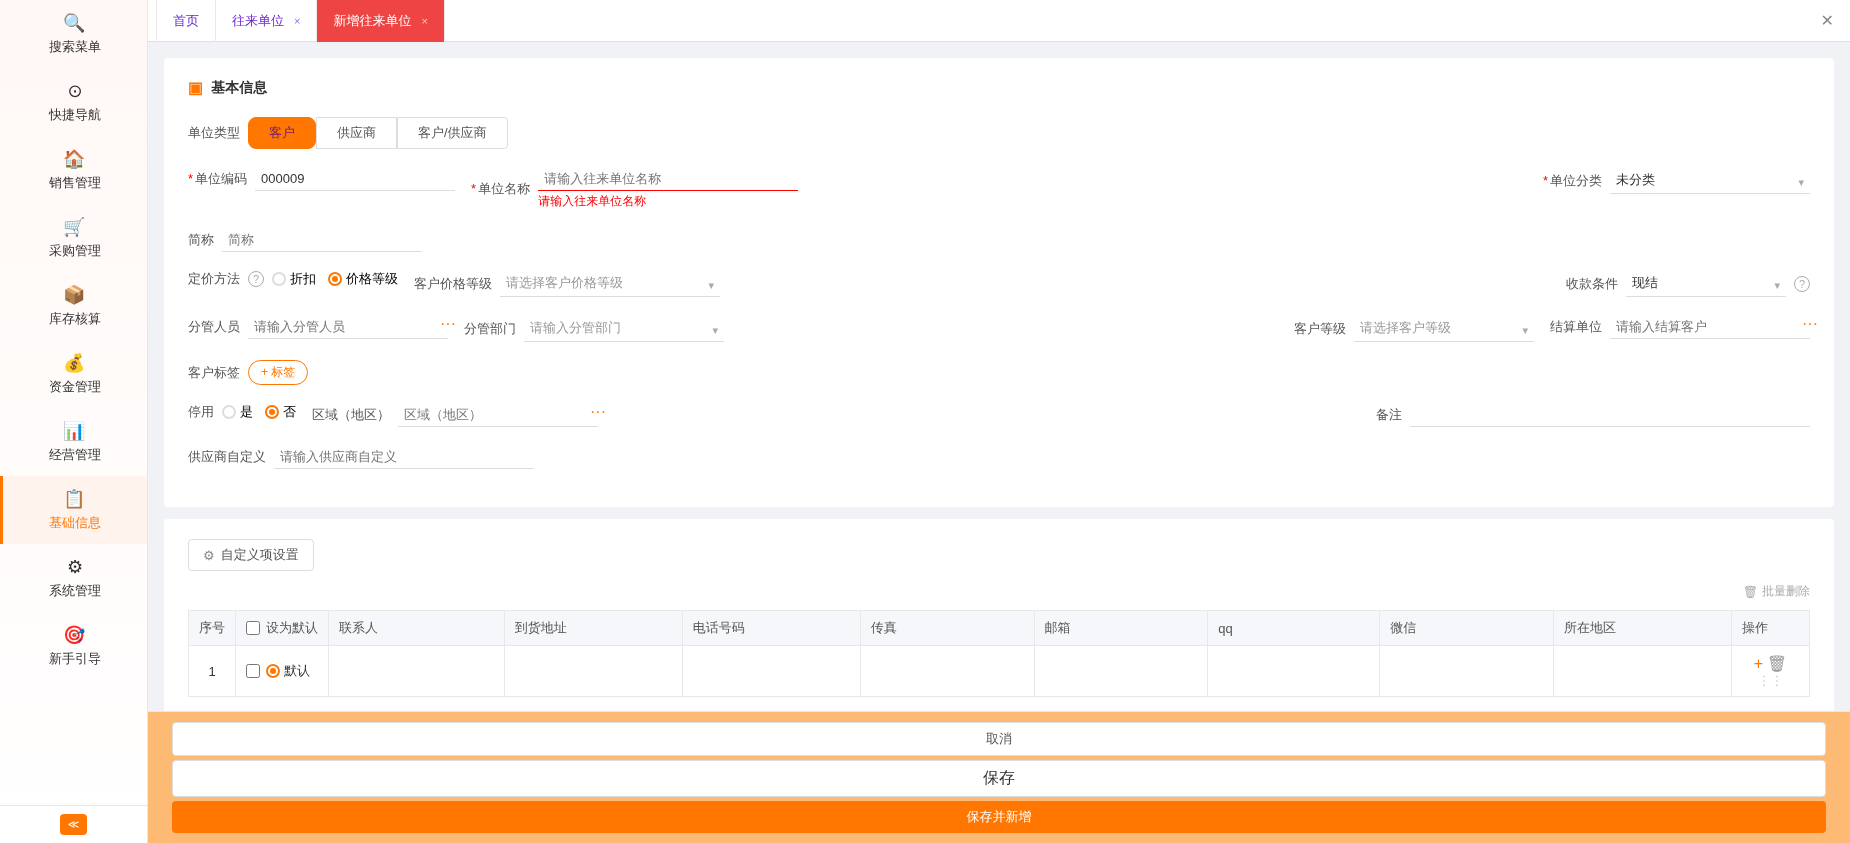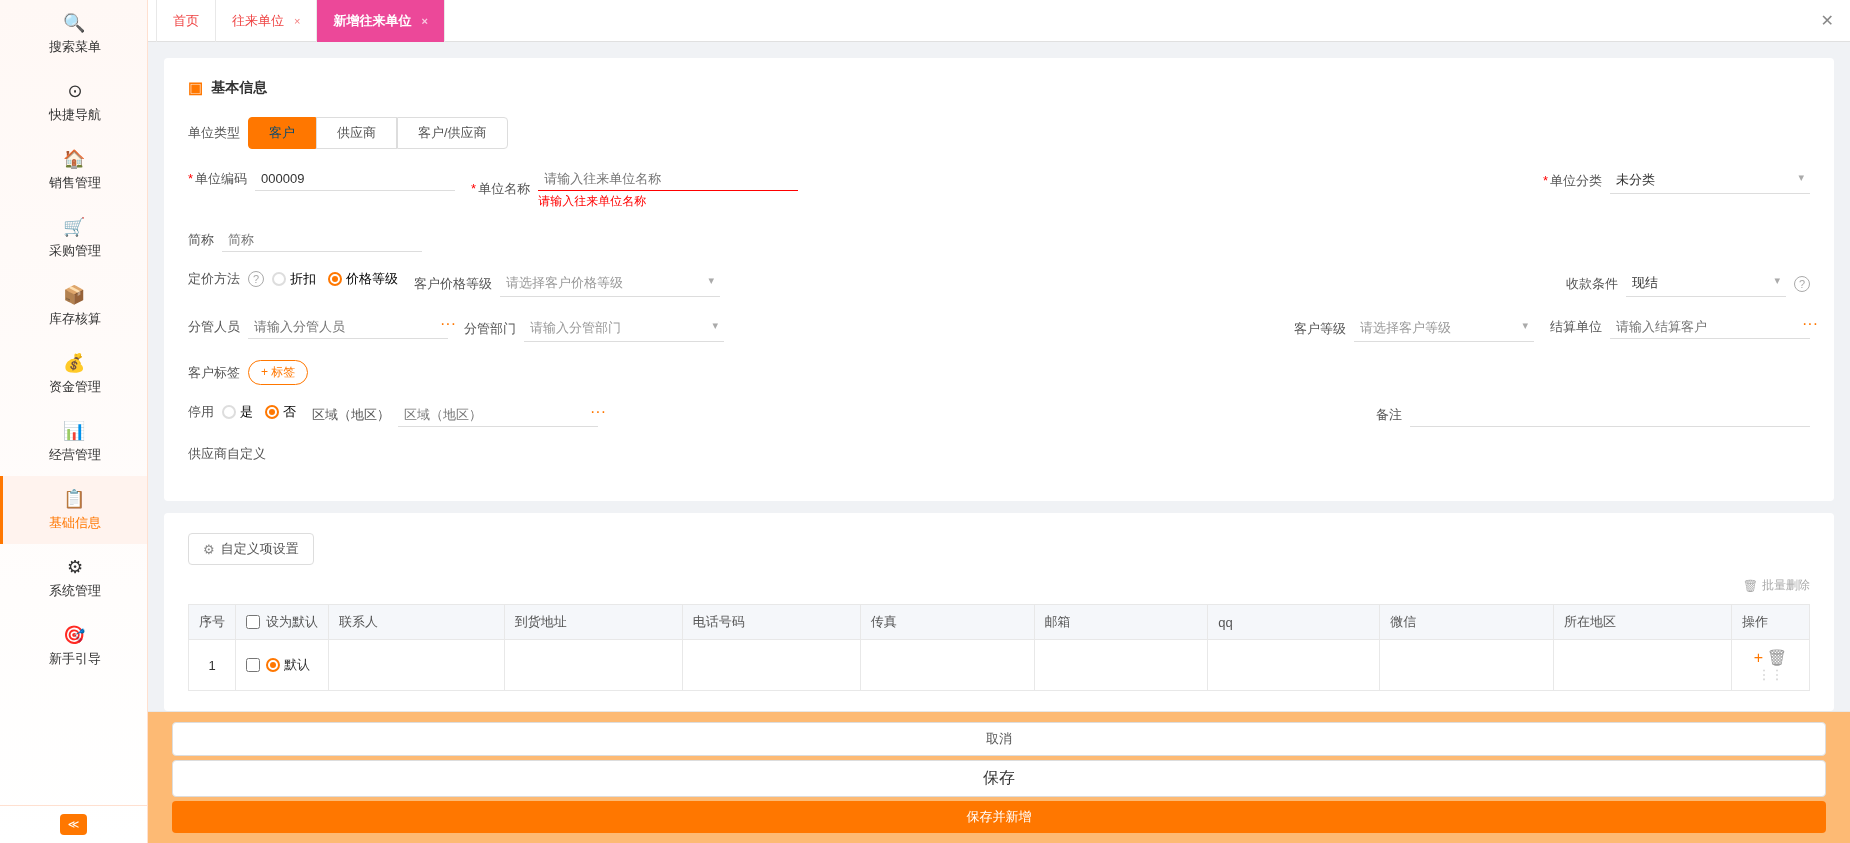--- a/index.html
+++ b/index.html
@@ -72,29 +72,29 @@
       flex-shrink: 0;
       position: relative;
     }
     .tab {
       display: flex;
       align-items: center;
       padding: 0 16px;
       height: 42px;
       cursor: pointer;
       font-size: 13px;
-      color: #ef4444;
+      color: #6d28d9;
       gap: 6px;
       border-right: 1px solid #e8e8e8;
     }
     .tab:first-child { border-left: 1px solid #e8e8e8; }
     .tab.active {
-      background: #ec4899;
+      background: #ef4444;
       color: white;
-      font-weight: 700;
+      font-weight: 400;
       text-align: center;
     }
     .tab-close {
       font-size: 11px;
       color: inherit;
       opacity: 0.7;
       cursor: pointer;
       margin-left: 4px;
     }
     .tab-bar-close {
@@ -144,22 +144,23 @@
       border: 1px solid #ddd;
       background: white;
       cursor: pointer;
       font-size: 13px;
       color: #555;
     }
     .unit-type-btn:first-child { border-radius: 4px 0 0 4px; }
     .unit-type-btn:last-child { border-radius: 0 4px 4px 0; }
     .unit-type-btn.active {
       background: #ff7700;
-      color: #0c4a6e;
+      color: #701a75;
       border-color: #ff7700;
+      border-radius: 8px;
     }
 
     
     .form-row {
       display: flex;
       align-items: flex-start;
       margin-bottom: 18px;
       flex-wrap: wrap;
       gap: 16px;
     }
@@ -189,21 +190,21 @@
       width: 180px;
     }
     .form-input.error { border-bottom-color: red; }
     .error-msg {
       color: red;
       font-size: 12px;
       margin-top: 2px;
     }
     .form-select {
       display: flex;
-      align-items: flex-start;
+      align-items: flex-end;
       gap: 13px;
       border: none;
       border-bottom: 1px solid #ddd;
       padding: 4px 6px;
       min-width: 160px;
       cursor: pointer;
       color: #333;
     }
     .form-select-text {
       flex: 1;
@@ -601,20 +602,21 @@
         </div>
         <div class="form-group">
           <span class="form-label">备注</span>
           <input class="form-input" type="text" style="width: 400px;">
         </div>
       </div>
 
       <div class="form-row">
         <div class="form-group">
           <span class="form-label">供应商自定义</span>
+          <input class="form-input" type="text" style="width: 260px;" placeholder="请输入供应商自定义">
         </div>
       </div>
     </div>
 
     <div class="form-card">
       <button class="custom-settings-btn">
         <span class="settings-icon">⚙</span>
         <span>自定义项设置</span>
       </button>
 

